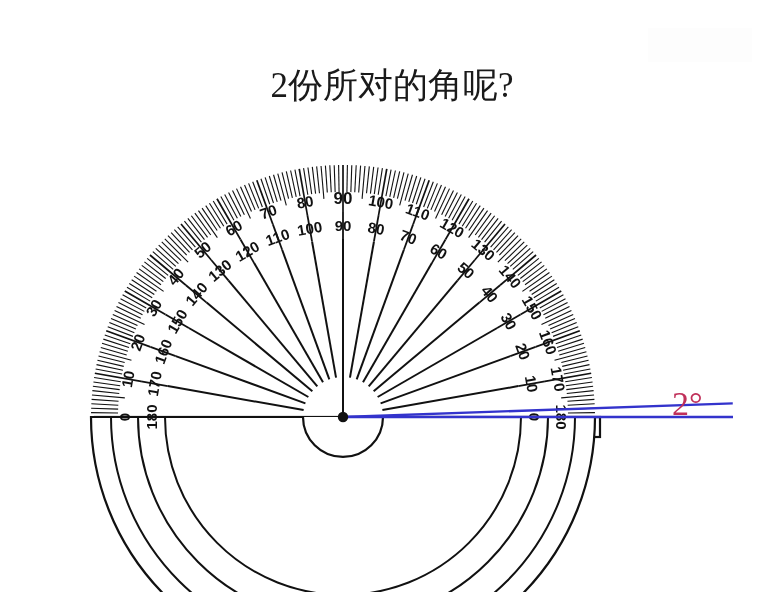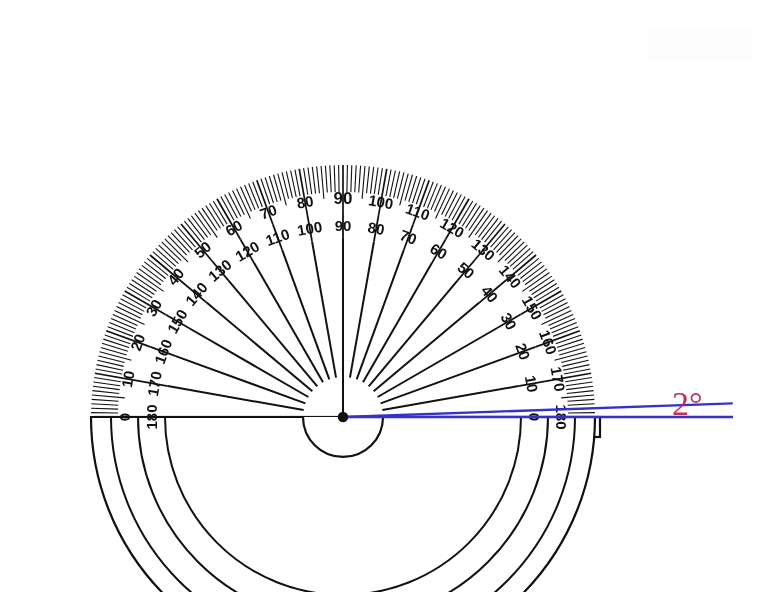--- a/index.html
+++ b/index.html
@@ -57,20 +57,21 @@
     white-space: nowrap;
   }
 </style>
 </head>
 <body>
 
 <div id="stage">
 
   <div id="faint-box"></div>
 
+  <div id="title">2份所对的角呢?</div>
 
   <svg id="protractor-svg" width="784" height="592" xmlns="http://www.w3.org/2000/svg">
     <g id="p-body">
         <rect x="95" y="417" width="505" height="20" fill="#ffffff" stroke="#111111" stroke-width="2.2"></rect>
         <path d="M 91 416.99999999999994 A 252 252 0 0 0 595 417 Z" fill="#ffffff" stroke="#111111" stroke-width="2.2"></path>
         <path d="M 111 417 A 232 232 0 0 0 575 417" fill="none" stroke="#111111" stroke-width="2"></path>
         <path d="M 138 417 A 205 205 0 0 0 548 417" fill="none" stroke="#111111" stroke-width="2"></path>
         <path d="M 165 417 A 178 178 0 0 0 521 417" fill="none" stroke="#111111" stroke-width="2"></path>
         <line x1="95" y1="417" x2="600" y2="417" stroke="#111111" stroke-width="2.2"></line>
       </g>

